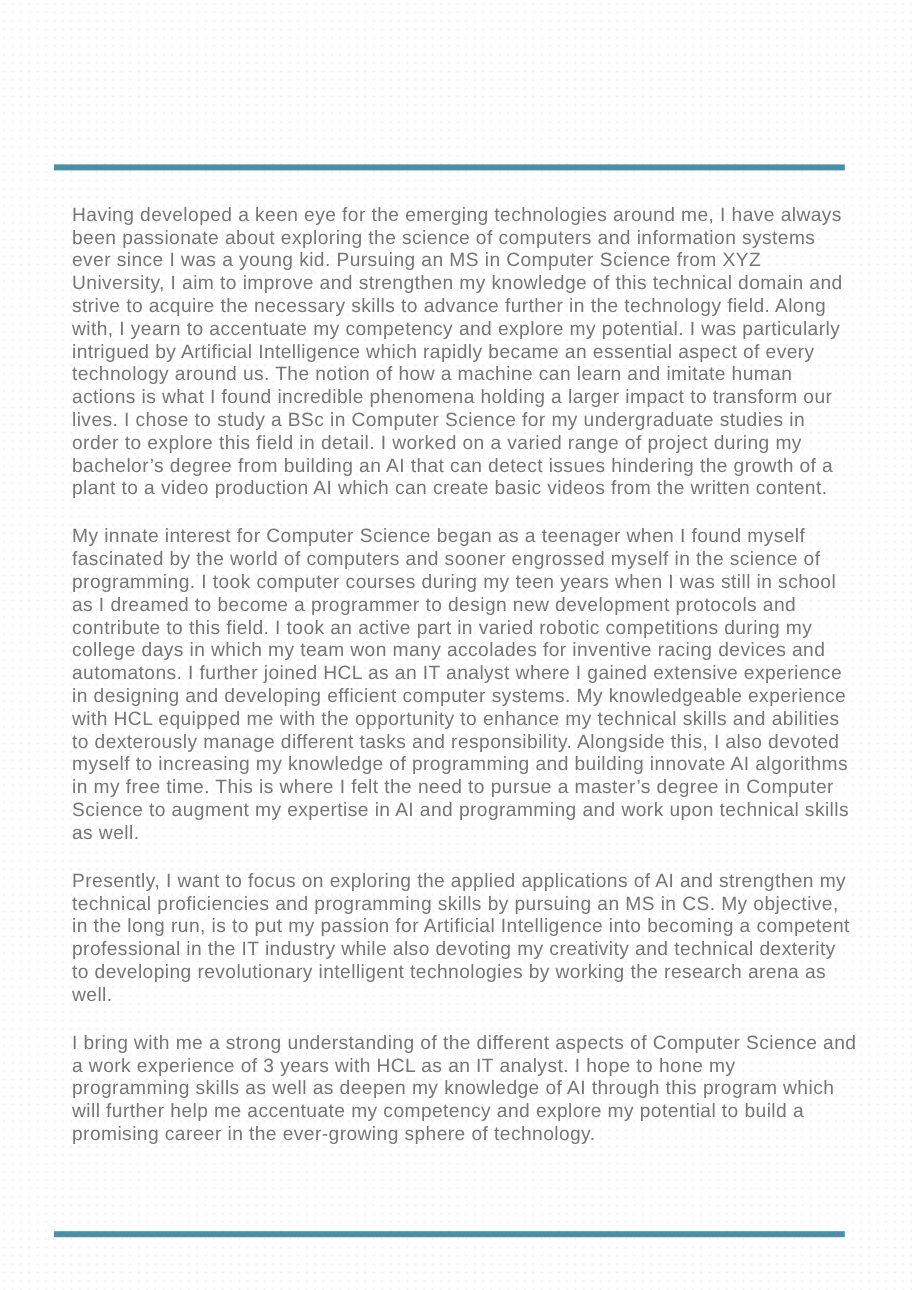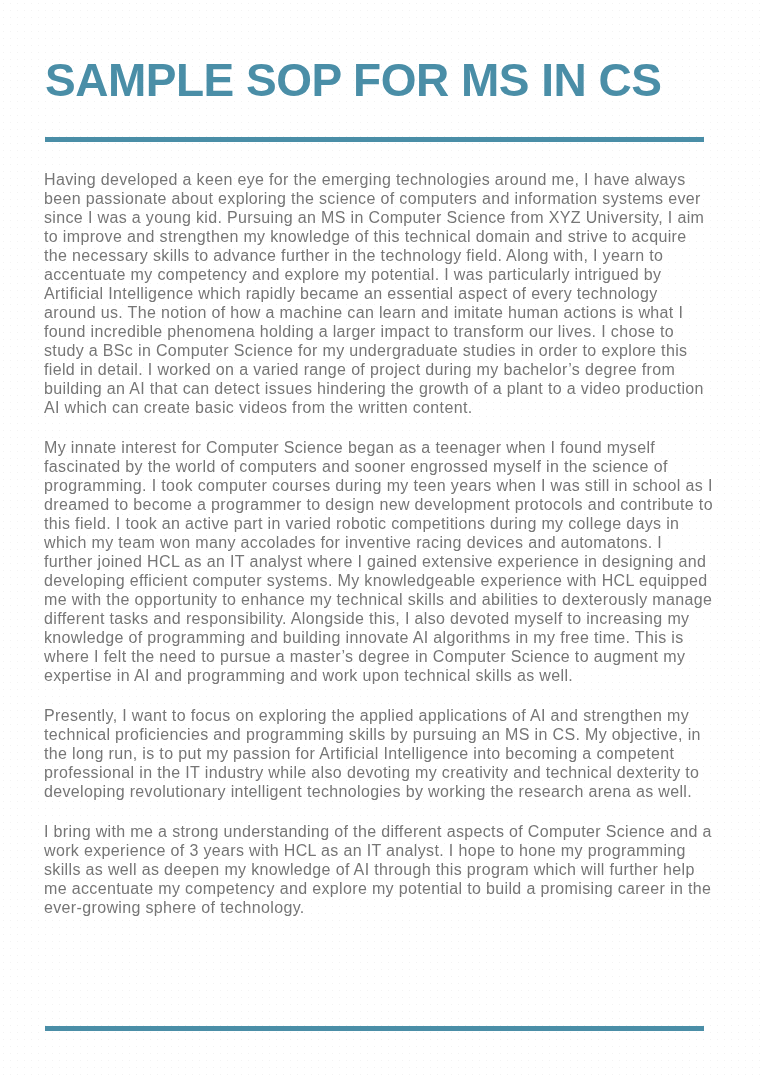--- a/index.html
+++ b/index.html
@@ -48,28 +48,27 @@
     left: 44px;
     top: 170px;
     width: 670px;
     color: var(--body-text, #767676);
     font-size: 16px;
     line-height: 19px;
     letter-spacing: 0.35px;
     text-align: left;
   }
   .body-text p {
-    margin: 0 0 21px 0;
+    margin: 0 0 21px 16px;
   }
 </style>
 </head>
 <body>
 
 <div class="page">
-  <h1 class="title">SAMPLE SOP FOR MS IN CS</h1>
 
   <div class="rule rule-top"></div>
 
   <div class="body-text">
     <p>Having developed a keen eye for the emerging technologies around me, I have always been passionate about exploring the science of computers and information systems ever since I was a young kid. Pursuing an MS in Computer Science from XYZ University, I aim to improve and strengthen my knowledge of this technical domain and strive to acquire the necessary skills to advance further in the technology field. Along with, I yearn to accentuate my competency and explore my potential. I was particularly intrigued by Artificial Intelligence which rapidly became an essential aspect of every technology around us. The notion of how a machine can learn and imitate human actions is what I found incredible phenomena holding a larger impact to transform our lives. I chose to study a BSc in Computer Science for my undergraduate studies in order to explore this field in detail. I worked on a varied range of project during my bachelor’s degree from building an AI that can detect issues hindering the growth of a plant to a video production AI which can create basic videos from the written content.</p>
     <p>My innate interest for Computer Science began as a teenager when I found myself fascinated by the world of computers and sooner engrossed myself in the science of programming. I took computer courses during my teen years when I was still in school as I dreamed to become a programmer to design new development protocols and contribute to this field. I took an active part in varied robotic competitions during my college days in which my team won many accolades for inventive racing devices and automatons. I further joined HCL as an IT analyst where I gained extensive experience in designing and developing efficient computer systems. My knowledgeable experience with HCL equipped me with the opportunity to enhance my technical skills and abilities to dexterously manage different tasks and responsibility. Alongside this, I also devoted myself to increasing my knowledge of programming and building innovate AI algorithms in my free time. This is where I felt the need to pursue a master’s degree in Computer Science to augment my expertise in AI and programming and work upon technical skills as well.</p>
     <p>Presently, I want to focus on exploring the applied applications of AI and strengthen my technical proficiencies and programming skills by pursuing an MS in CS. My objective, in the long run, is to put my passion for Artificial Intelligence into becoming a competent professional in the IT industry while also devoting my creativity and technical dexterity to developing revolutionary intelligent technologies by working the research arena as well.</p>
     <p>I bring with me a strong understanding of the different aspects of Computer Science and a work experience of 3 years with HCL as an IT analyst. I hope to hone my programming skills as well as deepen my knowledge of AI through this program which will further help me accentuate my competency and explore my potential to build a promising career in the ever-growing sphere of technology.</p>
   </div>
 

